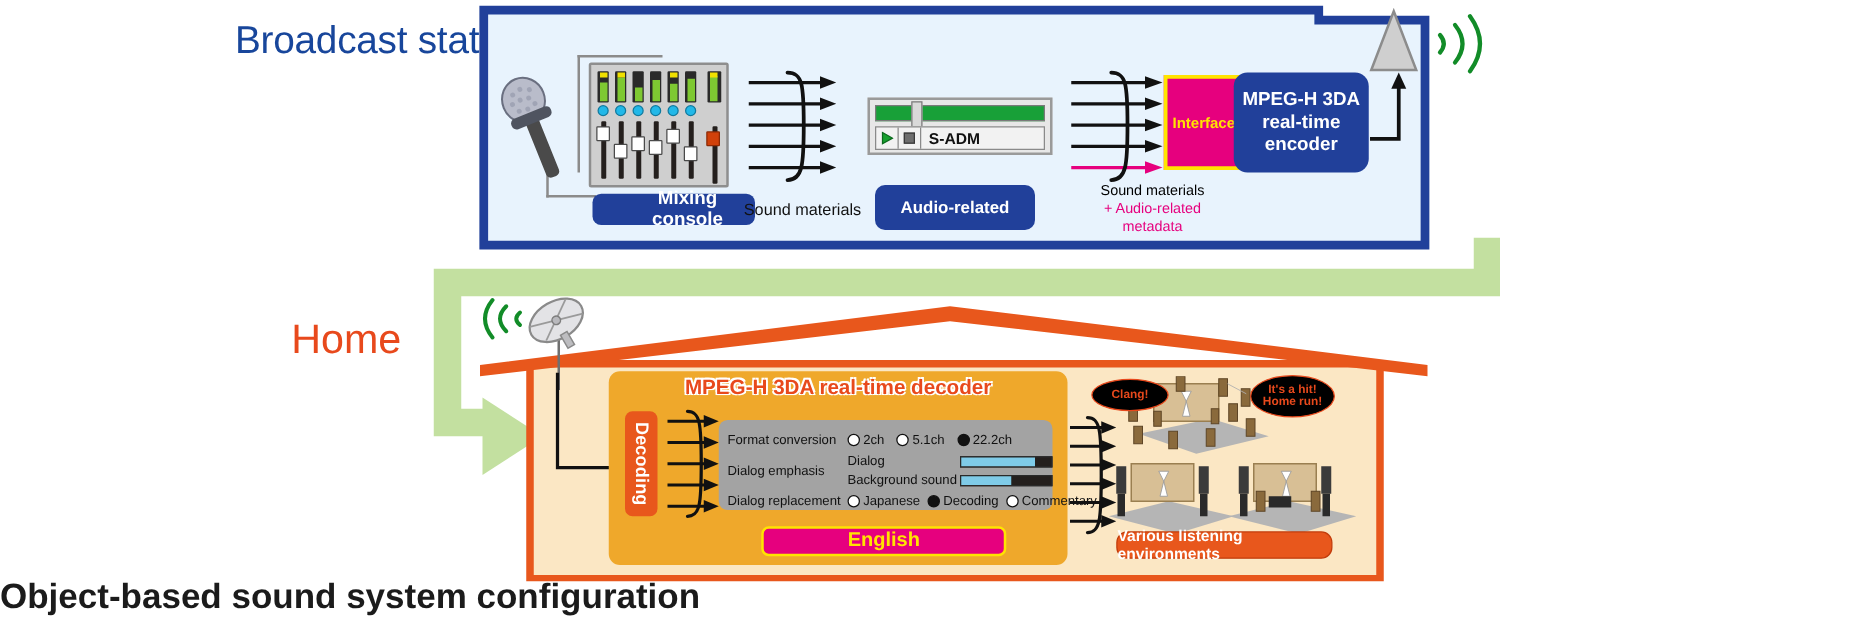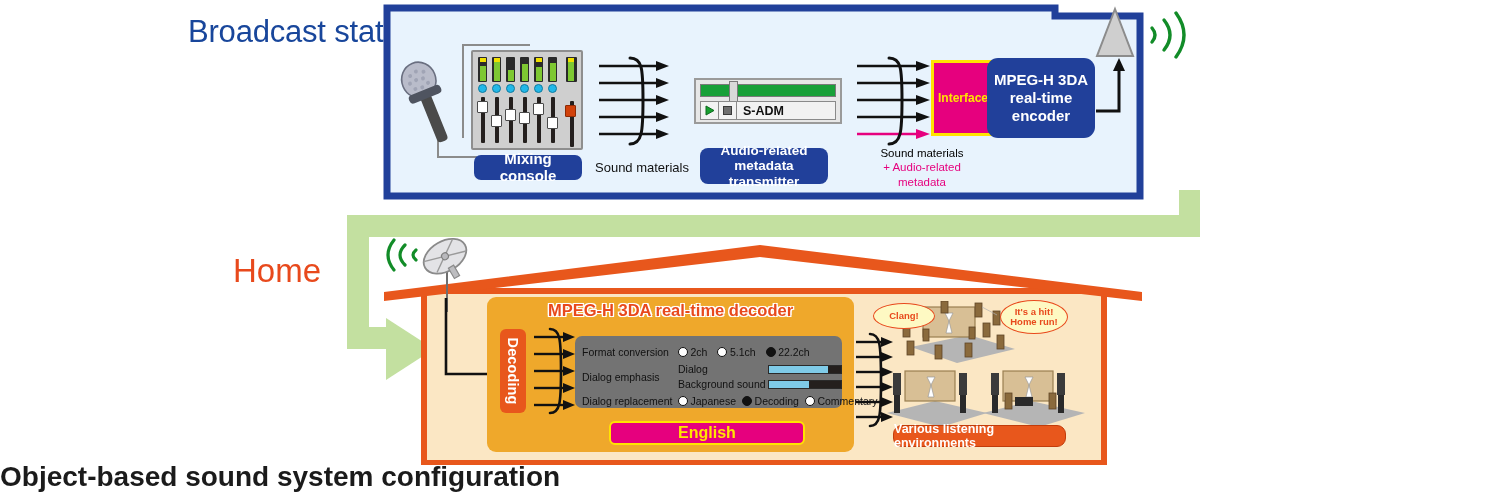--- a/index.html
+++ b/index.html
@@ -26,21 +26,21 @@
   .meter i{position:absolute;left:1.5px;bottom:1px;width:6px;background:#7ec832;display:block;}
   .meter u{position:absolute;left:1.5px;top:1px;width:6px;height:4px;background:#f0e000;display:block;}
   .knob{position:absolute;top:27px;left:0px;width:9px;height:9px;border-radius:50%;background:#22b8e8;border:1.5px solid #117a9e;box-sizing:border-box;}
   .slot{position:absolute;top:40px;left:2.5px;width:4px;height:46px;background:#241f1d;border-radius:1px;}
   .cap{position:absolute;left:-1px;width:11px;height:12px;background:#fff;border:1.5px solid #4a4a4a;border-radius:1px;box-sizing:border-box;}
   .cap.red{background:#d1410a;border-color:#8c2a05;}
 
   
   .pill{position:absolute;background:#21409a;color:#fff;border-radius:9px;
         text-align:center;font-weight:700;line-height:1.12;display:flex;
-        align-items:center;justify-content:center;}
+        align-items:center;justify-content:center;padding-left:22px;}
 
   #mixing-console-pill{left:474px;top:155px;width:108px;height:25px;font-size:15px;border-radius:7px;}
   #metadata-pill{left:700px;top:148px;width:128px;height:36px;font-size:13.5px;border-radius:8px;padding:0 3px;box-sizing:border-box;}
 
   
   #sadm{left:694px;top:78px;width:148px;height:46px;background:#e7e7e7;border:2px solid #9a9a9a;box-sizing:border-box;padding:4px;}
   #sadm-bar{position:relative;width:100%;height:13px;background:#18a038;border:1px solid #7a7a7a;box-sizing:border-box;}
   #sadm-thumb{position:absolute;left:28px;top:-4px;width:9px;height:21px;background:#d9d9d9;border:1px solid #7a7a7a;box-sizing:border-box;}
   #sadm-row{position:relative;margin-top:4px;height:19px;background:#f2f2f2;border:1px solid #8a8a8a;box-sizing:border-box;display:flex;align-items:center;}
   #sadm-play{width:17px;height:17px;border-right:1px solid #8a8a8a;display:flex;align-items:center;justify-content:center;}
@@ -73,40 +73,40 @@
   #dish-mast{left:446px;top:272px;width:2px;height:40px;background:#6f6f6f;}
   #home-waves{left:383px;top:238px;width:40px;height:34px;}
 
   #decoder-box{left:487px;top:297px;width:367px;height:155px;background:#efa82b;border-radius:9px;}
   #decoder-title{left:0;top:4px;width:367px;text-align:center;font-size:16.5px;font-weight:700;color:#e8491c;
                  text-shadow:-1.3px -1.3px 0 #fff,1.3px -1.3px 0 #fff,-1.3px 1.3px 0 #fff,1.3px 1.3px 0 #fff,0 0 2px #fff;}
   #decoding-box{left:500px;top:329px;width:26px;height:84px;background:#e8571c;border-radius:6px;}
   #decoding-label{position:absolute;left:0;top:0;width:84px;height:26px;transform:rotate(90deg);transform-origin:13px 13px;
                   color:#fff;font-size:14.5px;font-weight:700;display:flex;align-items:center;justify-content:center;letter-spacing:.1px;}
 
-  #settings{left:575px;top:336px;width:267px;height:72px;background:#737373;border-radius:7px;box-sizing:border-box;padding:5px 7px;}
+  #settings{left:575px;top:336px;width:267px;height:72px;background:#a3a3a3;border-radius:7px;box-sizing:border-box;padding:5px 7px;}
   .srow{display:flex;align-items:center;height:22px;}
   .slabel{font-size:10.5px;color:#111;width:96px;flex:0 0 96px;}
   .radio{display:inline-flex;align-items:center;margin-right:10px;font-size:10.5px;color:#111;white-space:nowrap;}
   .radio .dot{width:10px;height:10px;border-radius:50%;border:1.4px solid #111;box-sizing:border-box;margin-right:2.5px;background:#fff;display:inline-block;}
   .radio .dot.on{background:#111;}
   .bars{display:flex;flex-direction:column;gap:3px;}
   .barrow{display:flex;align-items:center;}
   .barname{font-size:10.5px;color:#111;width:90px;flex:0 0 90px;}
   .bar{width:74px;height:9px;background:#241f1d;border:1px solid #2a2a2a;box-sizing:border-box;position:relative;}
   .bar i{position:absolute;left:0;top:0;bottom:0;background:#7fcbe8;display:block;}
 
   #renderer-btn{left:609px;top:421px;width:196px;height:24px;background:#e6007e;border:2px solid #ffe400;border-radius:6px;
                 box-sizing:border-box;display:flex;align-items:center;justify-content:center;color:#ffe400;font-size:16px;font-weight:700;}
 
   
   #env-box{left:879px;top:301px;width:210px;height:148px;}
   #env-pill{left:893px;top:425px;width:173px;height:22px;background:#e8571c;border:1.6px solid #c23c0b;border-radius:9px;box-sizing:border-box;
             display:flex;align-items:center;justify-content:center;color:#fff;font-size:12.5px;font-weight:600;}
-  .bubble{position:absolute;background:#fef9c3;border:1.4px solid #e8491c;border-radius:50%/50%;color:#e8491c;
+  .bubble{position:absolute;background:#000000;border:1.4px solid #e8491c;border-radius:50%/50%;color:#e8491c;
           display:flex;align-items:center;justify-content:center;text-align:center;font-size:9.5px;font-weight:600;line-height:1.1;}
   #bubble-clang{left:873px;top:303px;width:60px;height:24px;}
   #bubble-hit{left:1000px;top:300px;width:66px;height:32px;font-size:9.5px;}
 
   #bottom-title{left:0;top:461px;width:1500px;text-align:left;font-size:28px;font-weight:700;color:#1b1b1b;}
 </style>
 </head>
 <body>
 
 <div class="abs nosel" id="broadcast-label">Broadcast station</div>
@@ -236,21 +236,20 @@
     </div>
     <div id="sadm-stop">
         <i></i>
       </div>
     <div id="sadm-text">S-ADM</div>
   </div>
 </div>
 <div class="abs pill nosel" id="metadata-pill">
   <div>
     <div>Audio-related</div>
-    <div>metadata transmitter</div>
   </div>
 </div>
 
 <div class="abs" style="left:855px;top:52px;">
   <svg width="82" height="100" viewBox="0 0 82 100">
     <g stroke="#111" stroke-width="2.6" fill="none">
       <line x1="2" y1="14" x2="62" y2="14"></line>
         <line x1="2" y1="31" x2="62" y2="31"></line>
       <line x1="2" y1="48" x2="62" y2="48"></line>
         <line x1="2" y1="65" x2="62" y2="65"></line>

